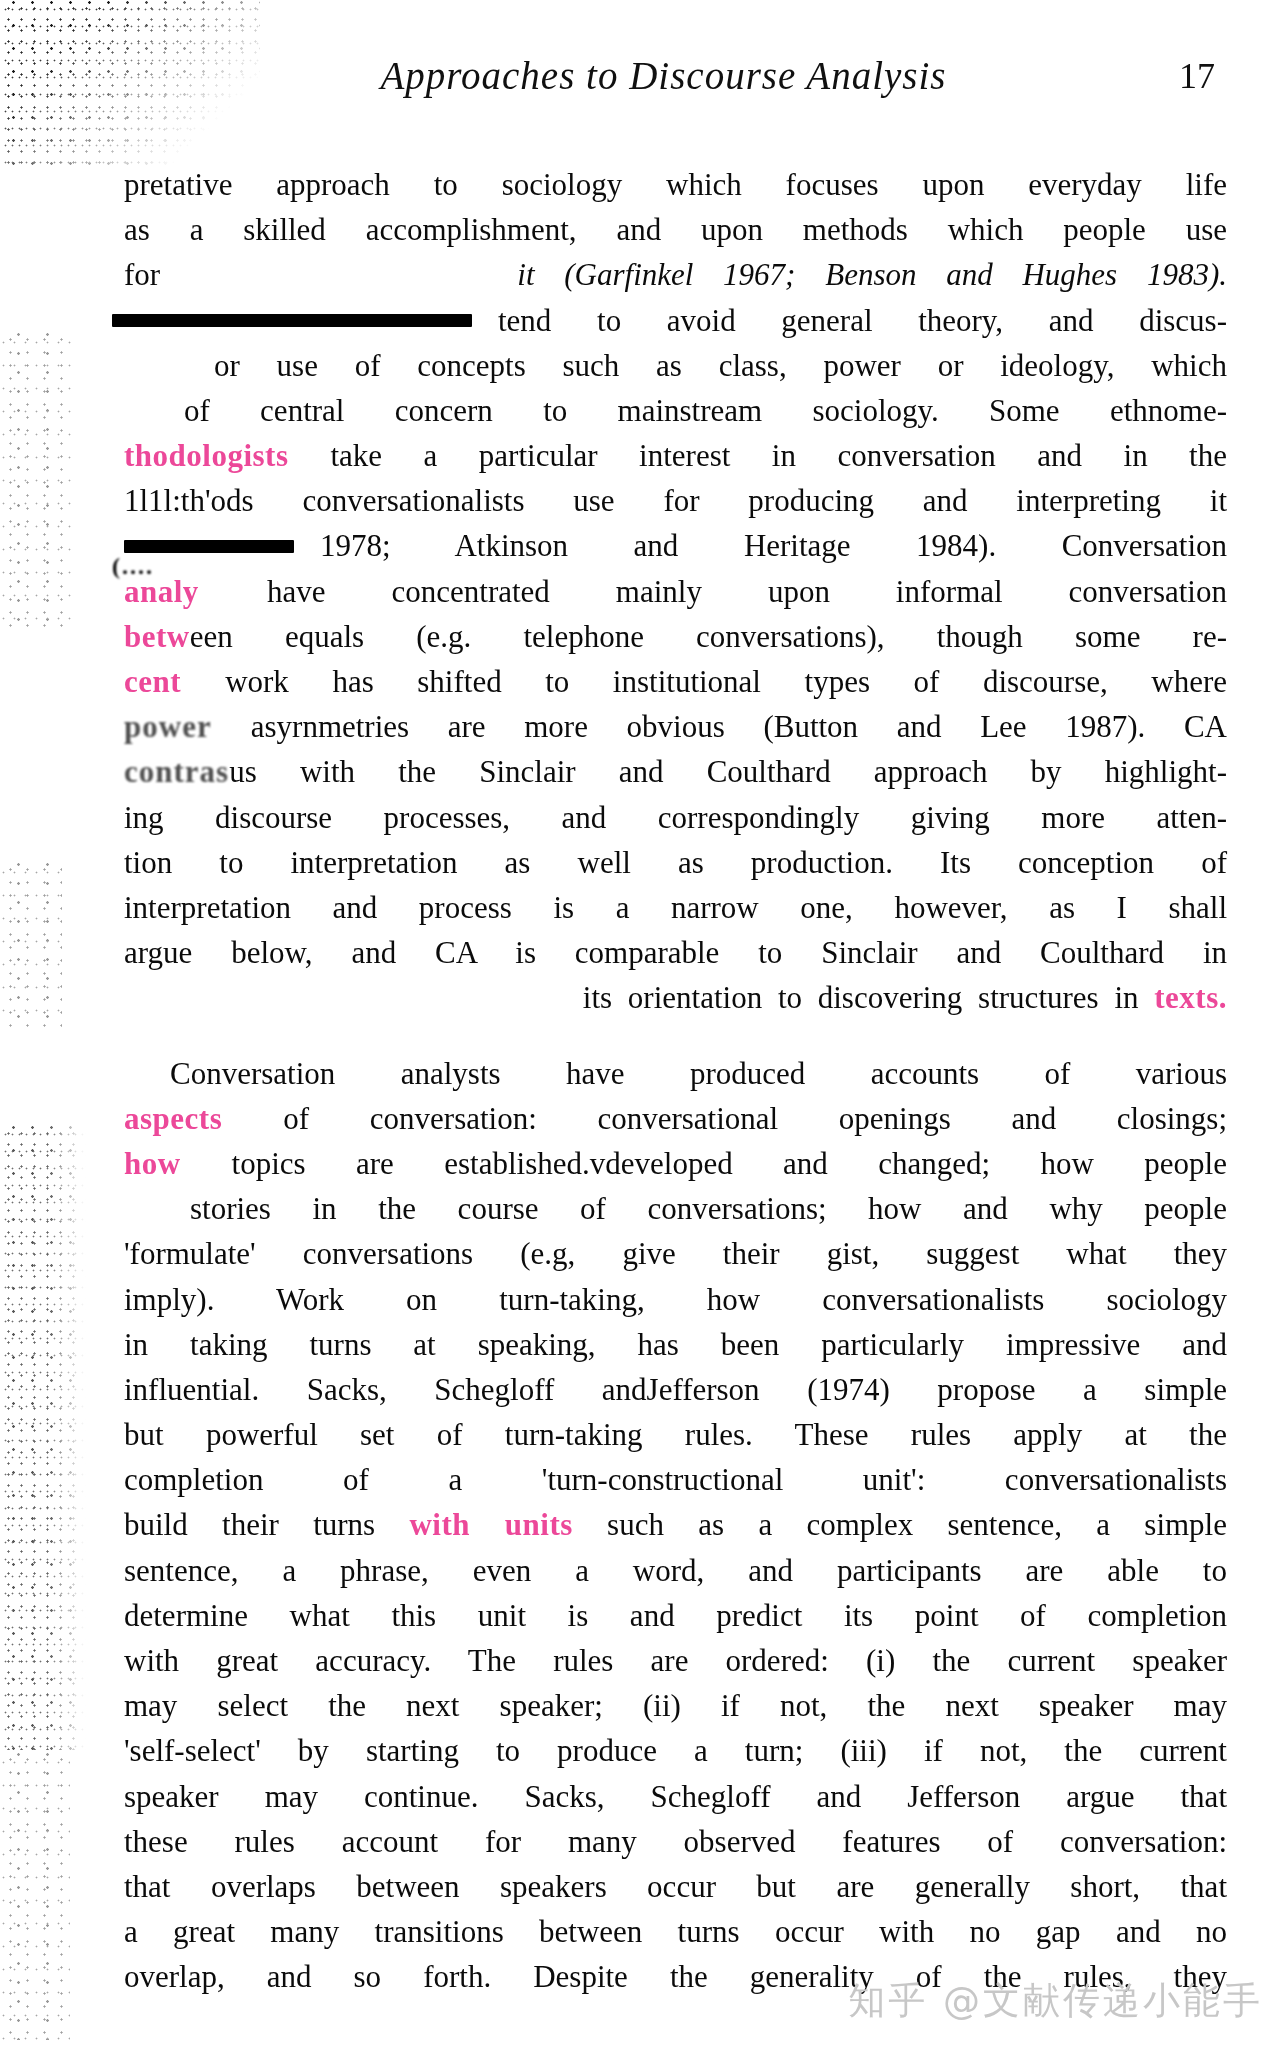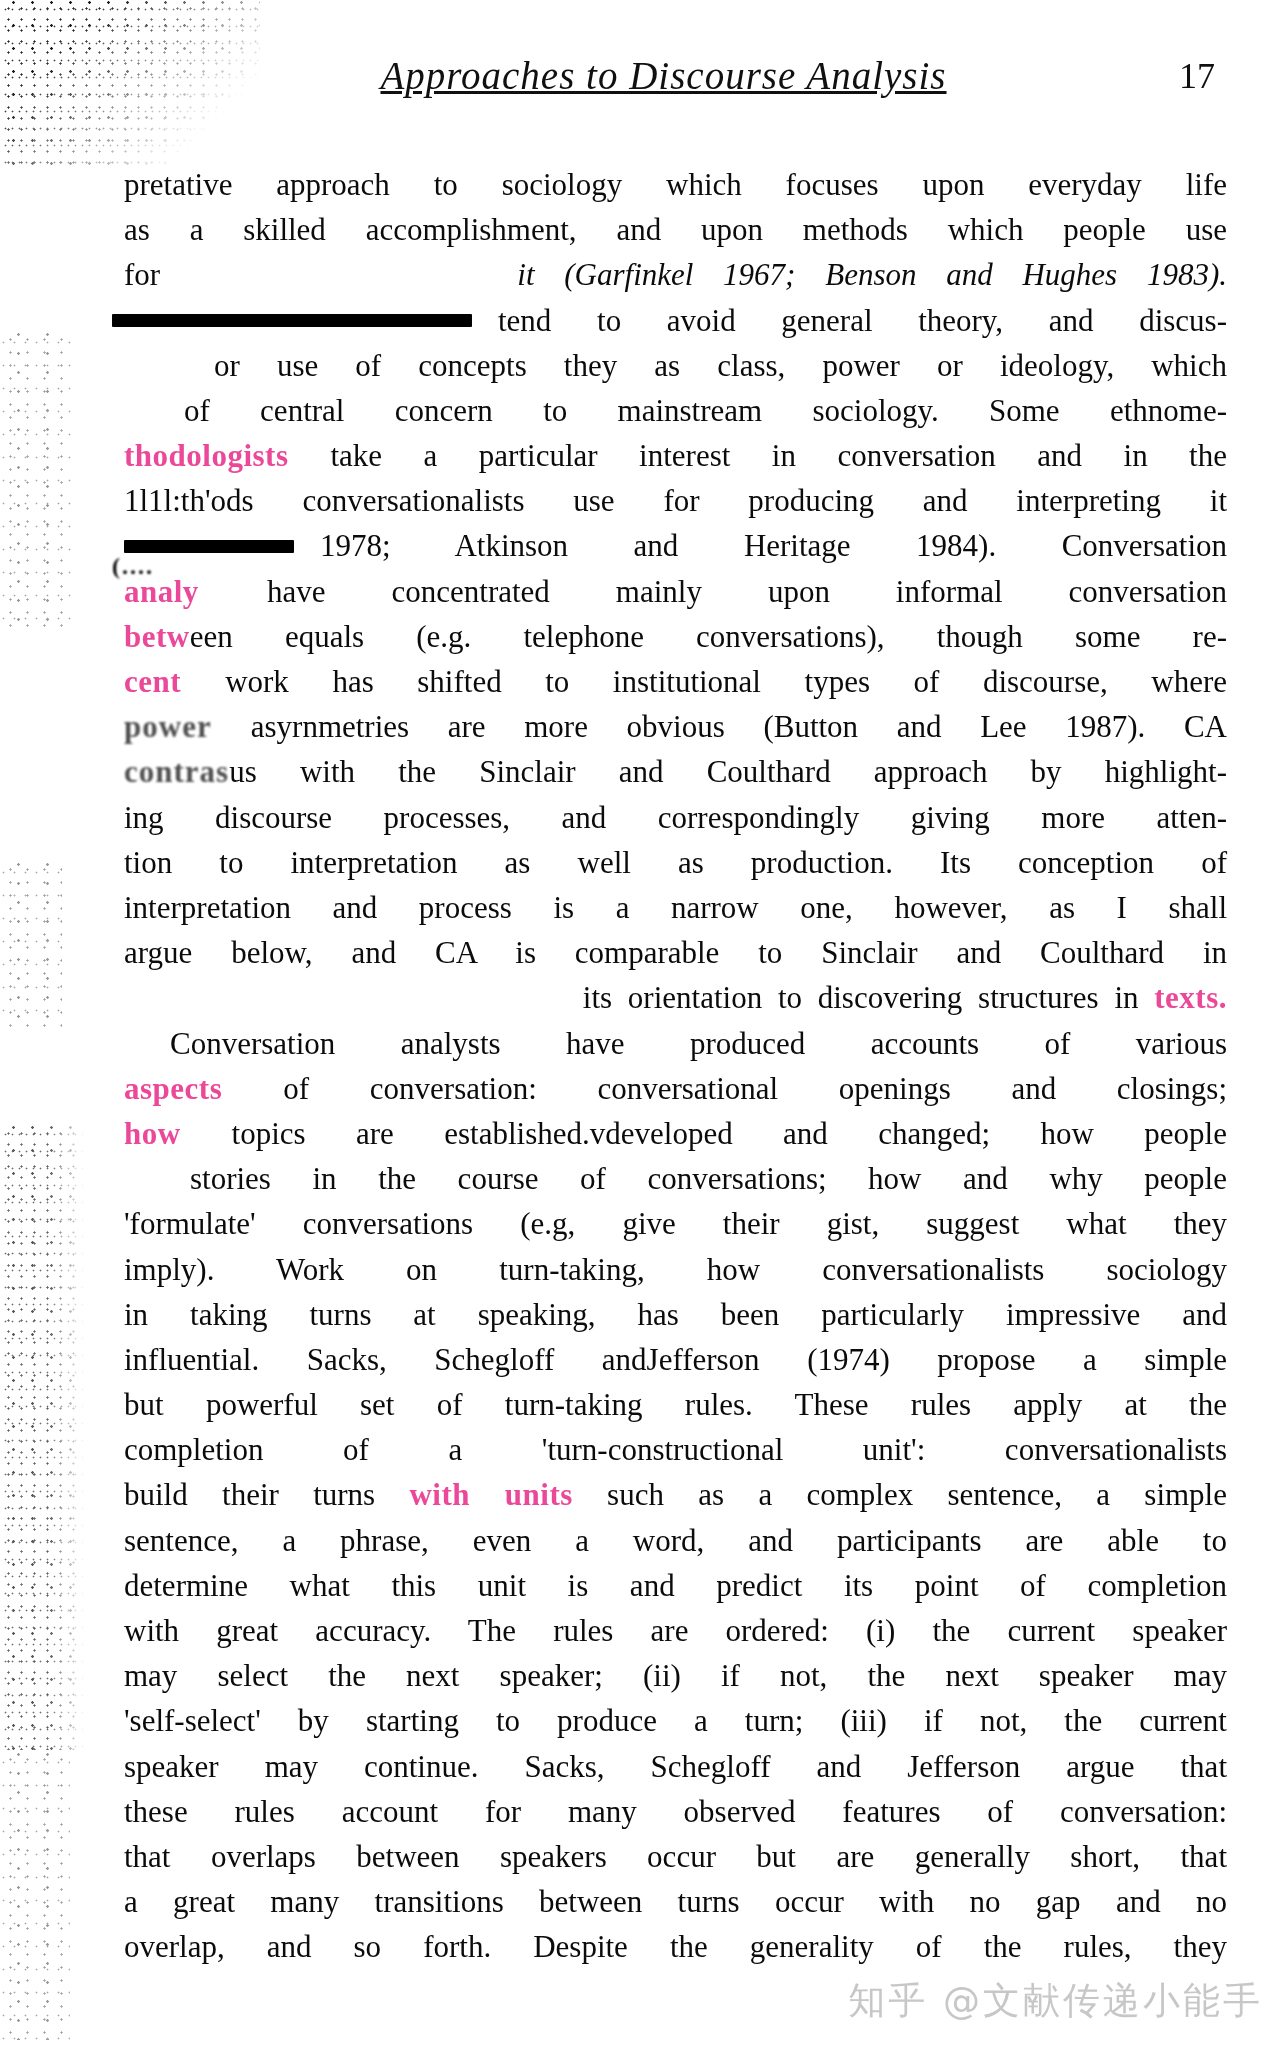--- a/index.html
+++ b/index.html
@@ -2,21 +2,21 @@
 <html><head>
 <meta charset="utf-8">
 <style>
   html,body{margin:0;padding:0;background:#ffffff;}
   .page{position:relative;width:1287px;height:2048px;background:#ffffff;overflow:hidden;
         font-family:"Liberation Serif", serif;color:#0b0b0b;}
 
   
   .header{position:absolute;left:112px;top:50px;width:1103px;height:56px;}
   .title{display:block;text-align:center;font-style:italic;font-size:39px;line-height:52px;
-         letter-spacing:1px;color:#101010;text-decoration:underline;}
+         letter-spacing:1px;color:#101010;}
   .pagenum{position:absolute;right:0;top:4px;font-size:36px;line-height:44px;color:#101010;}
 
   
   .body-text{position:absolute;left:124px;top:162px;width:1103px;}
   .tl{height:45.2px;line-height:45.2px;font-size:31px;word-spacing:3.5px;color:#0b0b0b;overflow:visible;}
   .tl.just{text-align:justify;text-align-last:justify;}
   .tl.nj{text-align:right;}
   .tl.flex{display:flex;align-items:flex-end;}
   .tl .grow{flex:1 1 auto;display:block;text-align:justify;text-align-last:justify;}
   .bar{display:inline-block;flex:0 0 auto;height:13px;background:#000;align-self:center;border-radius:1px;}
@@ -67,42 +67,42 @@
       <div class="tl just"><span class="n">as a skilled accomplishment, and upon methods which people use</span></div>
       <div class="tl flex">
         <span class="n">for</span>
         <span class="spacer"></span>
         <span class="n" style="word-spacing: 22px; font-style: italic;">it (Garfinkel 1967; Benson and Hughes 1983).</span>
       </div>
       <div class="tl flex">
         <span class="bar" style="width: 360px; margin-left: -12px;"></span>
         <span class="n grow" style="padding-left: 26px; word-spacing: 7px;">tend to avoid general theory, and discus-</span>
       </div>
-      <div class="tl just" style="padding-left: 90px;"><span class="n">or use of concepts they as class, power or ideology, which</span></div>
+      <div class="tl just" style="padding-left: 90px;"><span class="n">or use of concepts such as class, power or ideology, which</span></div>
       <div class="tl just" style="padding-left: 60px;"><span class="n">of central concern to mainstream sociology. Some ethnome-</span></div>
       <div class="tl just"><span class="sm">thodologists </span><span class="n">take a particular interest in conversation and in the</span></div>
       <div class="tl just"><span class="n">1l1l:th'ods conversationalists use for producing and interpreting it</span></div>
       <div class="tl flex">
         <span class="bar" style="width: 170px;"></span>
         <span class="n grow" style="padding-left: 26px; word-spacing: 9px;">1978; Atkinson and Heritage 1984). Conversation</span>
       </div>
       <div class="tl flex">
         <span class="sm" style="width: 80px; flex: 0 0 auto;">analy</span>
         <span class="n grow" style="padding-left: 63px; word-spacing: 7px;">have concentrated mainly upon informal conversation</span>
       </div>
       <div class="tl just"><span class="sm">betw</span><span class="n">een equals (e.g. telephone conversations), though some re-</span></div>
       <div class="tl just"><span class="sm">cent </span><span class="n">work has shifted to institutional types of discourse, where</span></div>
       <div class="tl just"><span class="sf">power </span><span class="n">asyrnmetries are more obvious (Button and Lee 1987). CA</span></div>
       <div class="tl just"><span class="sf">contras</span><span class="n">us with the Sinclair and Coulthard approach by highlight-</span></div>
       <div class="tl just"><span class="n">ing discourse processes, and correspondingly giving more atten-</span></div>
       <div class="tl just"><span class="n">tion to interpretation as well as production. Its conception of</span></div>
       <div class="tl just"><span class="n">interpretation and process is a narrow one, however, as I shall</span></div>
       <div class="tl just"><span class="n">argue below, and CA is comparable to Sinclair and Coulthard in</span></div>
       <div class="tl nj"><span class="n" style="word-spacing: 8px;">its orientation to discovering structures in </span><span class="sm">texts.</span></div>
-      <div class="tl just" style="padding-left: 46px;"><span class="n">Conversation analysts have produced accounts of various</span></div>
+      <div class="tl just" style="padding-left: 46px; margin-top: 30px;"><span class="n">Conversation analysts have produced accounts of various</span></div>
       <div class="tl just"><span class="sm">aspects </span><span class="n">of conversation: conversational openings and closings;</span></div>
       <div class="tl just"><span class="sm">how </span><span class="n">topics are established.vdeveloped and changed; how people</span></div>
       <div class="tl just" style="padding-left: 66px;"><span class="n">stories in the course of conversations; how and why people</span></div>
       <div class="tl just"><span class="n">'formulate' conversations (e.g, give their gist, suggest what they</span></div>
       <div class="tl just"><span class="n">imply). Work on turn-taking, how conversationalists sociology</span></div>
       <div class="tl just"><span class="n">in taking turns at speaking, has been particularly impressive and</span></div>
       <div class="tl just"><span class="n">influential. Sacks, Schegloff andJefferson (1974) propose a simple</span></div>
       <div class="tl just"><span class="n">but powerful set of turn-taking rules. These rules apply at the</span></div>
       <div class="tl just"><span class="n">completion of a 'turn-constructional unit': conversationalists</span></div>
       <div class="tl just"><span class="n">build their turns </span><span class="sm">with units</span><span class="n"> such as a complex sentence, a simple</span></div>

